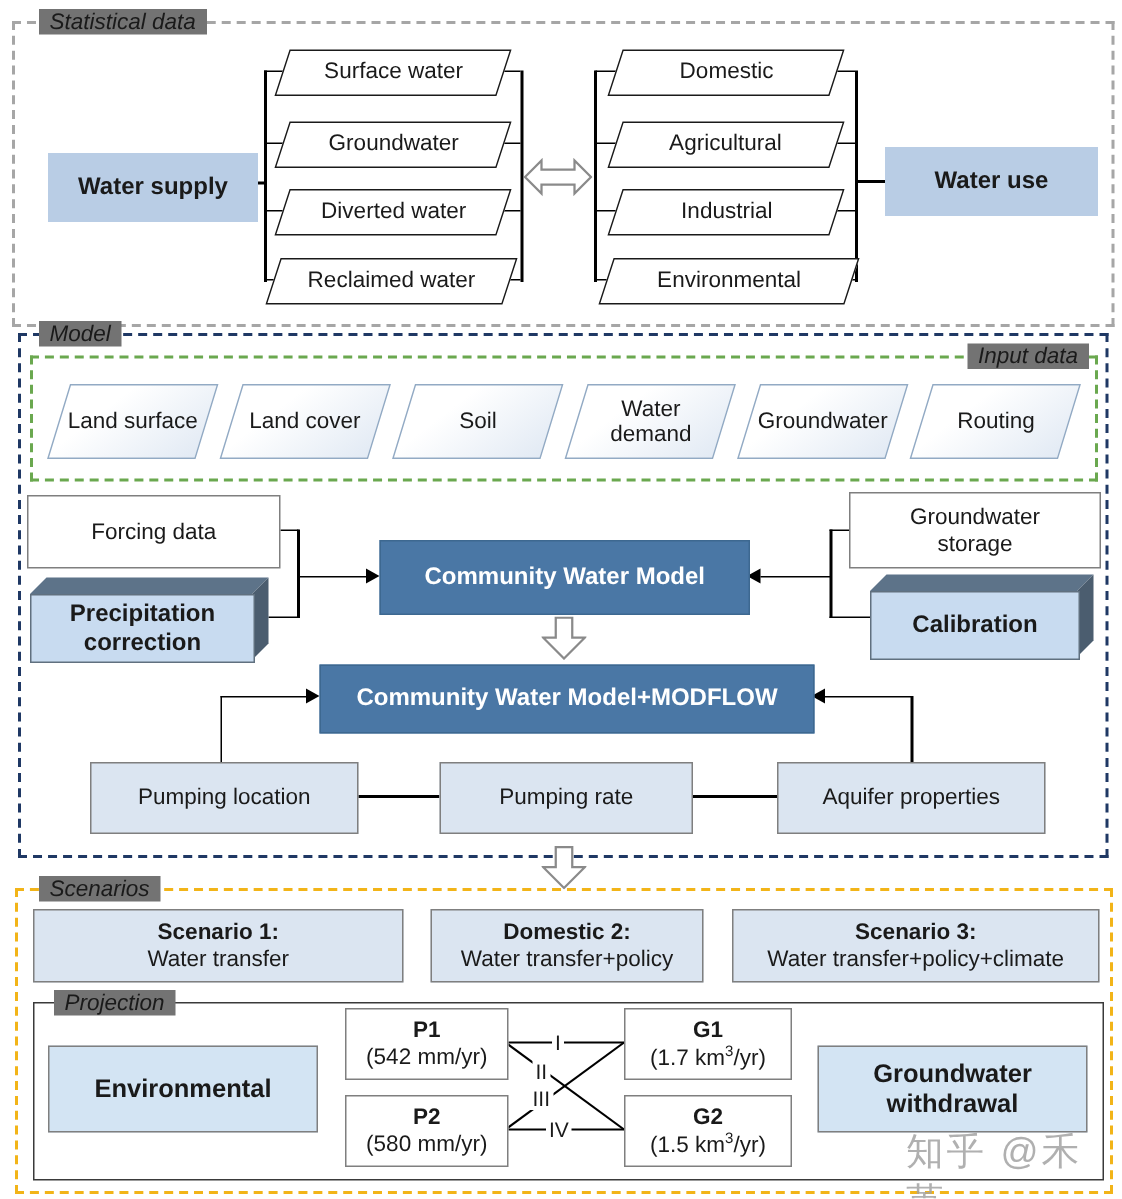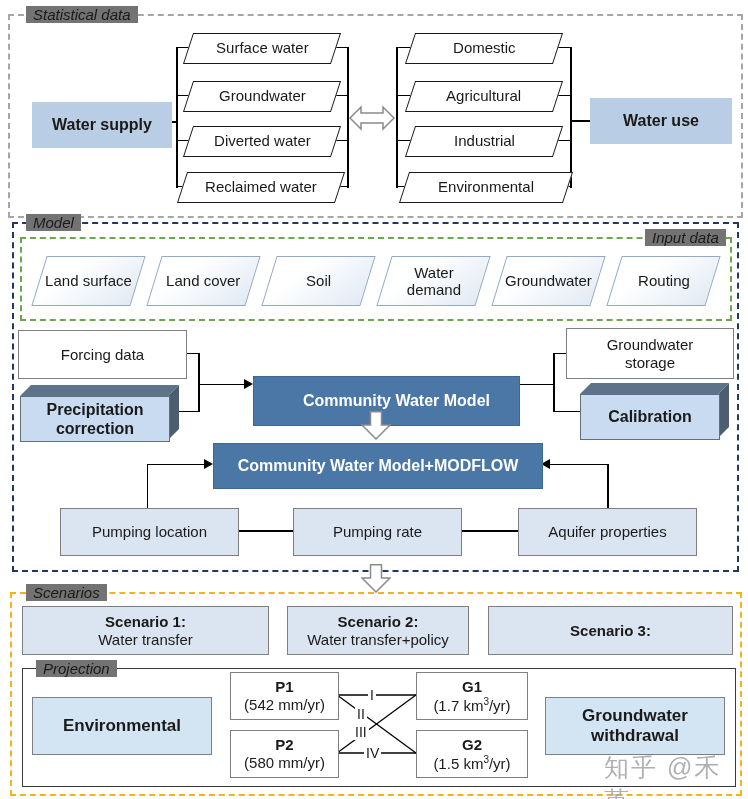--- a/index.html
+++ b/index.html
@@ -136,21 +136,21 @@
   <div class="front" style="left:20px;top:396px;width:148px;height:44px;">
     <span style="max-width:120px;">Precipitation correction</span>
   </div>
 
   <div class="hline" style="left:185px;top:352.5px;width:14px;"></div>
   <div class="hline" style="left:179px;top:410.5px;width:20px;"></div>
   <div class="vline" style="left:198px;top:352.5px;height:59px;"></div>
   <div class="hline" style="left:198px;top:383.5px;width:47px;"></div>
   <div class="arrR" style="left:244px;top:379px;"></div>
 
-  <div class="box steel" style="left:253px;top:376px;width:245px;height:48px;padding-left:20px;">
+  <div class="box steel" style="left:253px;top:360px;width:245px;height:48px;">
     <span>Community Water Model</span>
   </div>
 
   <div class="box white-box" style="left:566px;top:328px;width:166px;height:49px;">
     <span style="max-width:118px;">Groundwater storage</span>
   </div>
 
   <div class="face-top" style="left:580px;top:383px;width:138px;height:11px;"></div>
   <div class="face-side" style="left:718px;top:394px;width:11px;height:44px;"></div>
   <div class="front" style="left:580px;top:394px;width:138px;height:44px;">
@@ -195,25 +195,26 @@
   </svg>
 
   <div class="sect" style="left:10px;top:592px;width:728px;height:200px;border-color:var(--scenarios-border);"></div>
   <div class="sect-label" style="left:26px;top:584px;">Scenarios</div>
 
   <div class="box fill2" style="left:22px;top:606px;width:245px;height:47px;">
     <span class="b">Scenario 1:</span>
     <span class="small-line">Water transfer</span>
   </div>
   <div class="box fill2" style="left:287px;top:606px;width:180px;height:47px;">
-    <span class="b">Scenario 2:</span>
+    <span class="b">Domestic 2:</span>
     <span class="small-line">Water transfer+policy</span>
   </div>
   <div class="box fill2" style="left:488px;top:606px;width:243px;height:47px;">
     <span class="b">Scenario 3:</span>
+    <span class="small-line">Water transfer+policy+climate</span>
   </div>
 
   <div class="abs" style="left:22px;top:668px;width:712px;height:117px;border:1.5px solid #3a3a3a;"></div>
   <div class="sect-label" style="left:36px;top:660px;font-size:15px;">Projection</div>
 
   <div class="box fill3" style="left:32px;top:697px;width:178px;height:56px;">
     <span>Environmental</span>
   </div>
 
   <div class="box white-box" style="left:230px;top:672px;width:107px;height:46px;">

